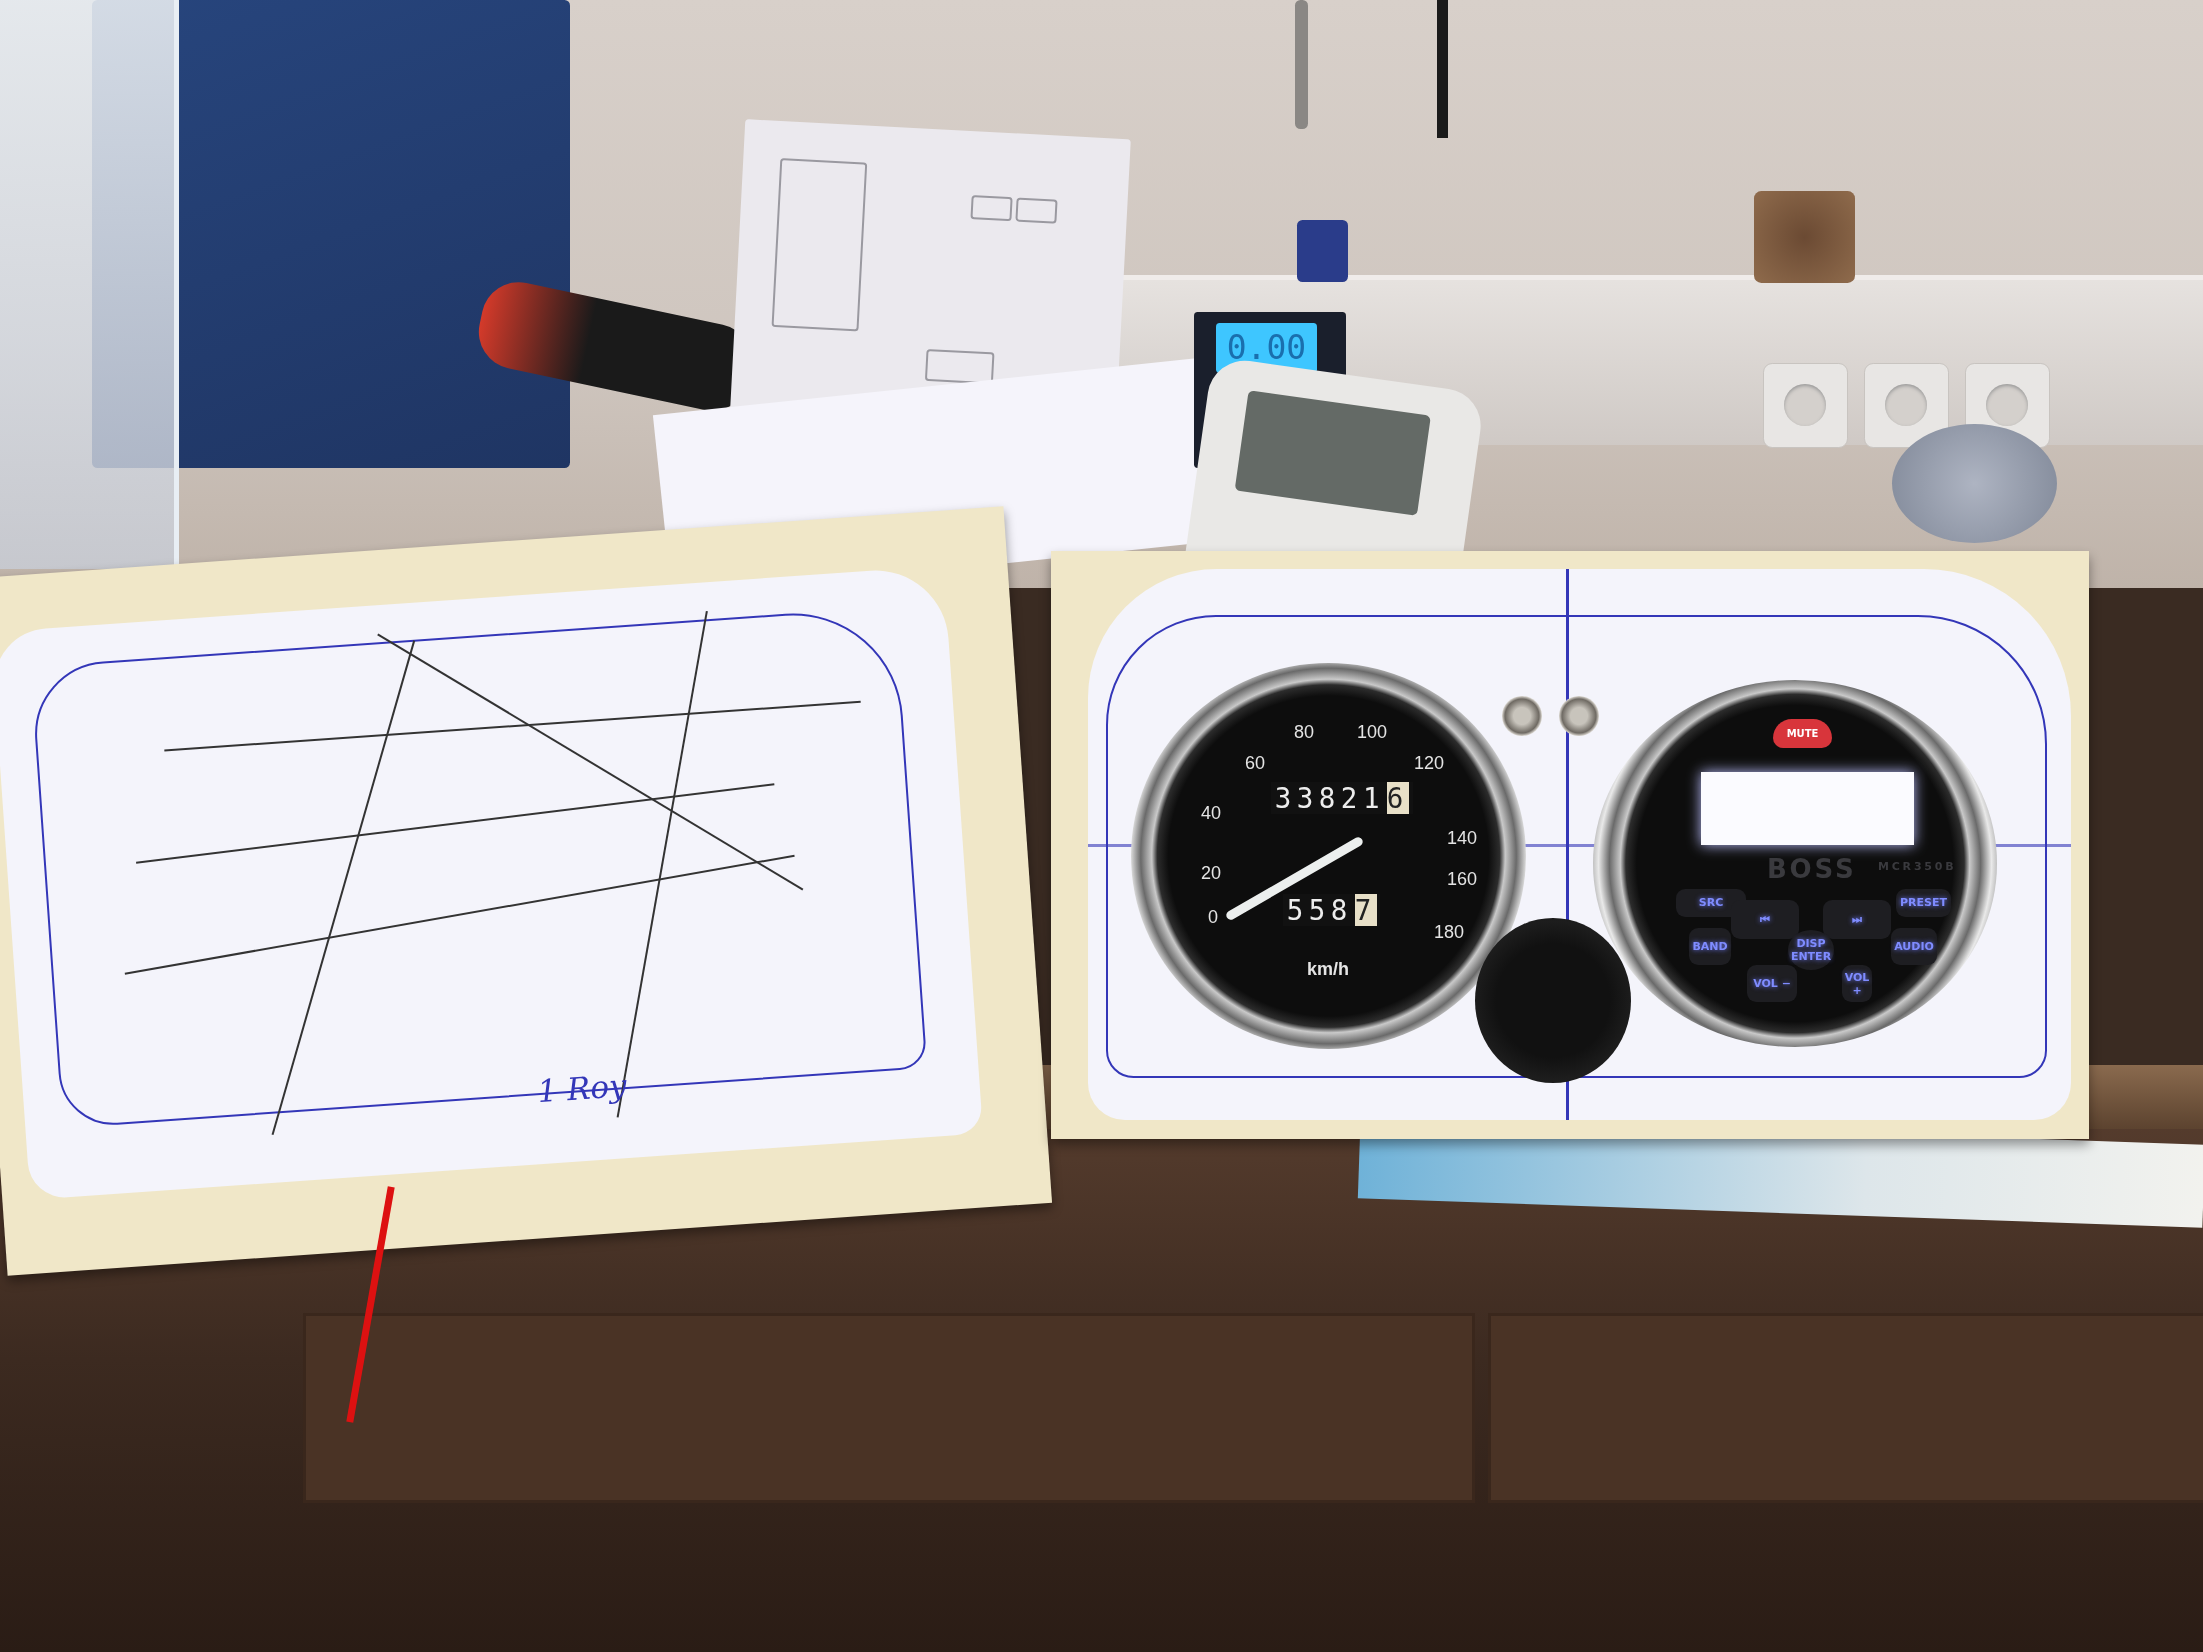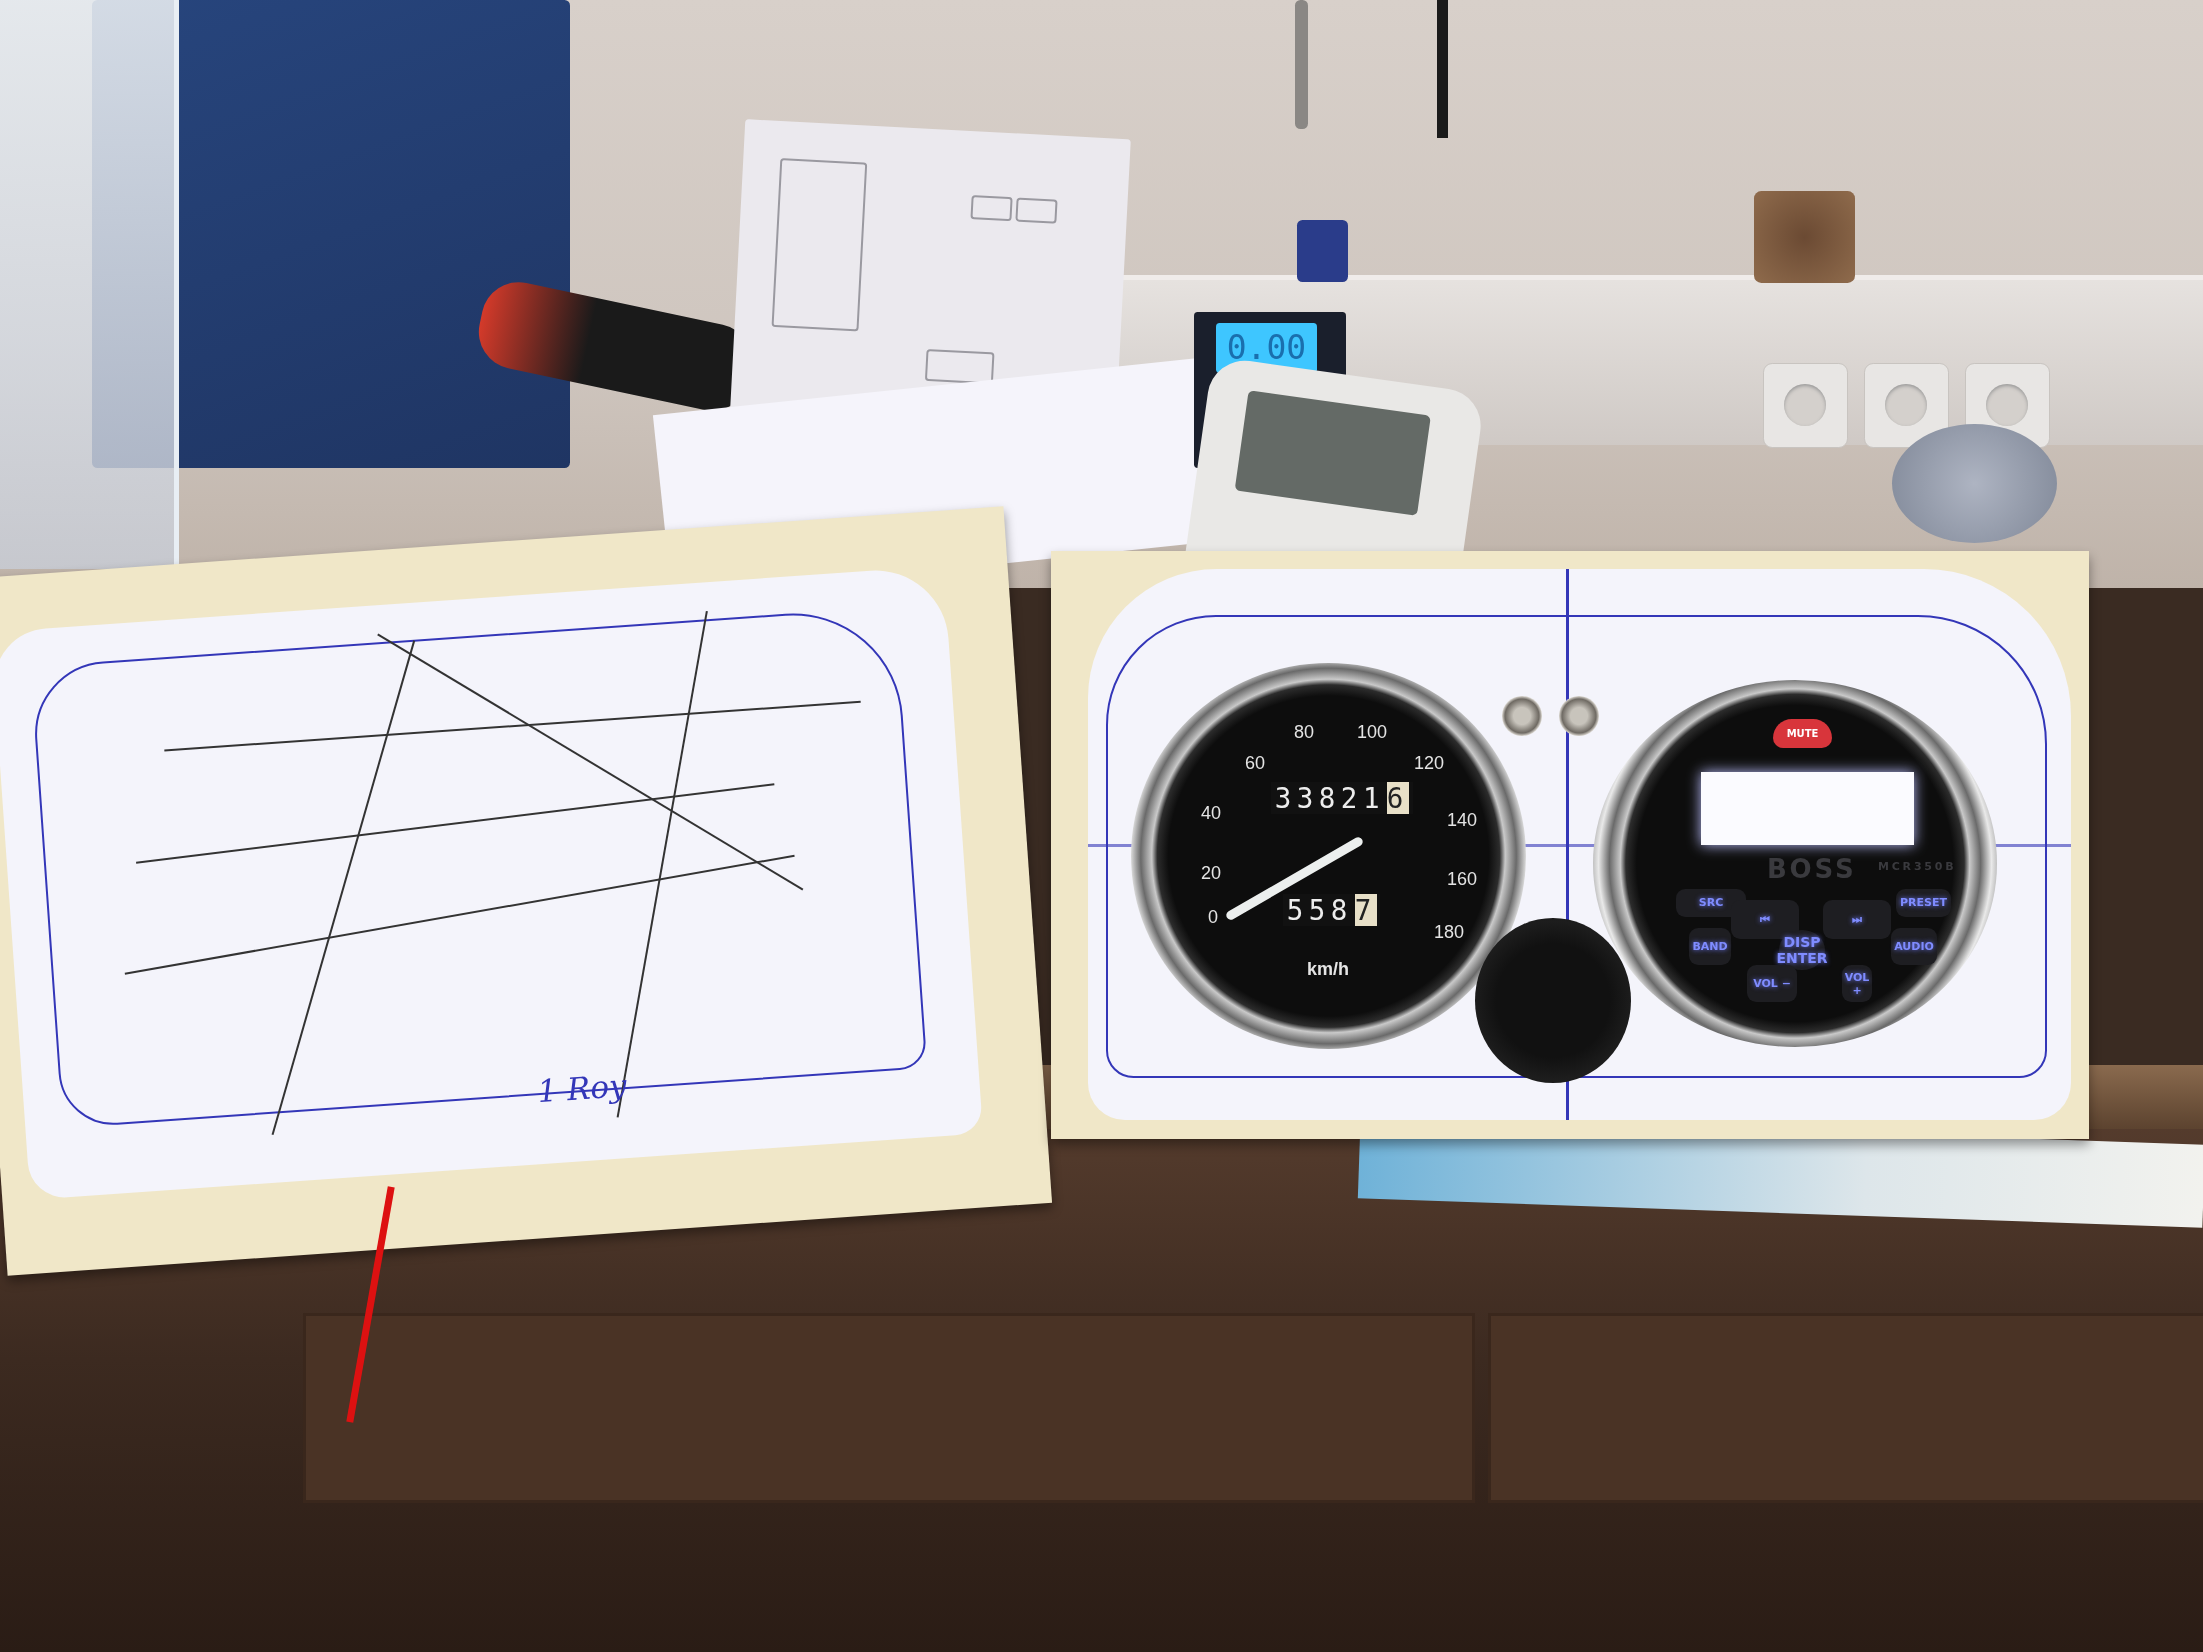--- a/index.html
+++ b/index.html
@@ -97,21 +97,21 @@
 </div>
 
 <div class="gauge" style="left:1131px;top:663px;width:395px;height:386px">
   <div class="tick-label" style="left:77px;top:244px">0</div>
   <div class="tick-label" style="left:70px;top:200px">20</div>
   <div class="tick-label" style="left:70px;top:140px">40</div>
   <div class="tick-label" style="left:114px;top:90px">60</div>
   <div class="tick-label" style="left:163px;top:59px">80</div>
   <div class="tick-label" style="left:226px;top:59px">100</div>
   <div class="tick-label" style="left:283px;top:90px">120</div>
-  <div class="tick-label" style="left:316px;top:147px">140</div>
+  <div class="tick-label" style="left:316px;top:165px">140</div>
   <div class="tick-label" style="left:316px;top:206px">160</div>
   <div class="tick-label" style="left:303px;top:259px">180</div>
   <div class="odo" style="left:140px;top:119px"><span>33821</span><span style="background:#e8e0c8;color:#222;margin-left:1.8px">6</span></div>
   <div class="odo" style="left:152px;top:231px"><span>558</span><span style="background:#e8e0c8;color:#222;margin-left:1.8px">7</span></div>
   <div class="needle" style="left:96px;top:250px;width:156px;transform:rotate(-30deg)"></div>
   <div class="tick-label" style="left:176px;top:296px;font-weight:bold">km/h</div>
 </div>
 
 <div class="toggle" style="left:1502px;top:696px"></div>
 <div class="toggle" style="left:1559px;top:696px"></div>
@@ -121,18 +121,18 @@
 <div class="gauge" style="left:1593px;top:680px;width:404px;height:367px">
   <div class="mute" style="left:180px;top:39px;width:59px;height:29px">MUTE</div>
   <div class="radio-lcd" style="left:108px;top:92px;width:213px;height:73px"></div>
   <div class="brand" style="left:174px;top:174px;font-size:26px">BOSS</div>
   <div class="brand" style="left:285px;top:180px;font-size:11px">MCR350B</div>
   <div class="rbtn" style="left:83px;top:209px;width:70px;height:27.5px">SRC</div>
   <div class="rbtn" style="left:138px;top:220px;width:68px;height:39px">⏮</div>
   <div class="rbtn" style="left:230px;top:220px;width:68px;height:39px">⏭</div>
   <div class="rbtn" style="left:303px;top:209px;width:55px;height:27.5px">PRESET</div>
   <div class="rbtn" style="left:96px;top:248px;width:42px;height:37px">BAND</div>
-  <div class="rbtn" style="left:186px;top:250px;width:46px;height:40px;border-radius:50%;font-size:14px">DISP ENTER</div>
+  <div class="rbtn" style="left:195px;top:250px;width:46px;height:40px;border-radius:50%;font-size:11px">DISP ENTER</div>
   <div class="rbtn" style="left:298px;top:248px;width:46px;height:37px">AUDIO</div>
   <div class="rbtn" style="left:154px;top:285px;width:50px;height:37px">VOL −</div>
   <div class="rbtn" style="left:249px;top:285px;width:30px;height:37px">VOL +</div>
 </div>
 
 
 </body></html>

